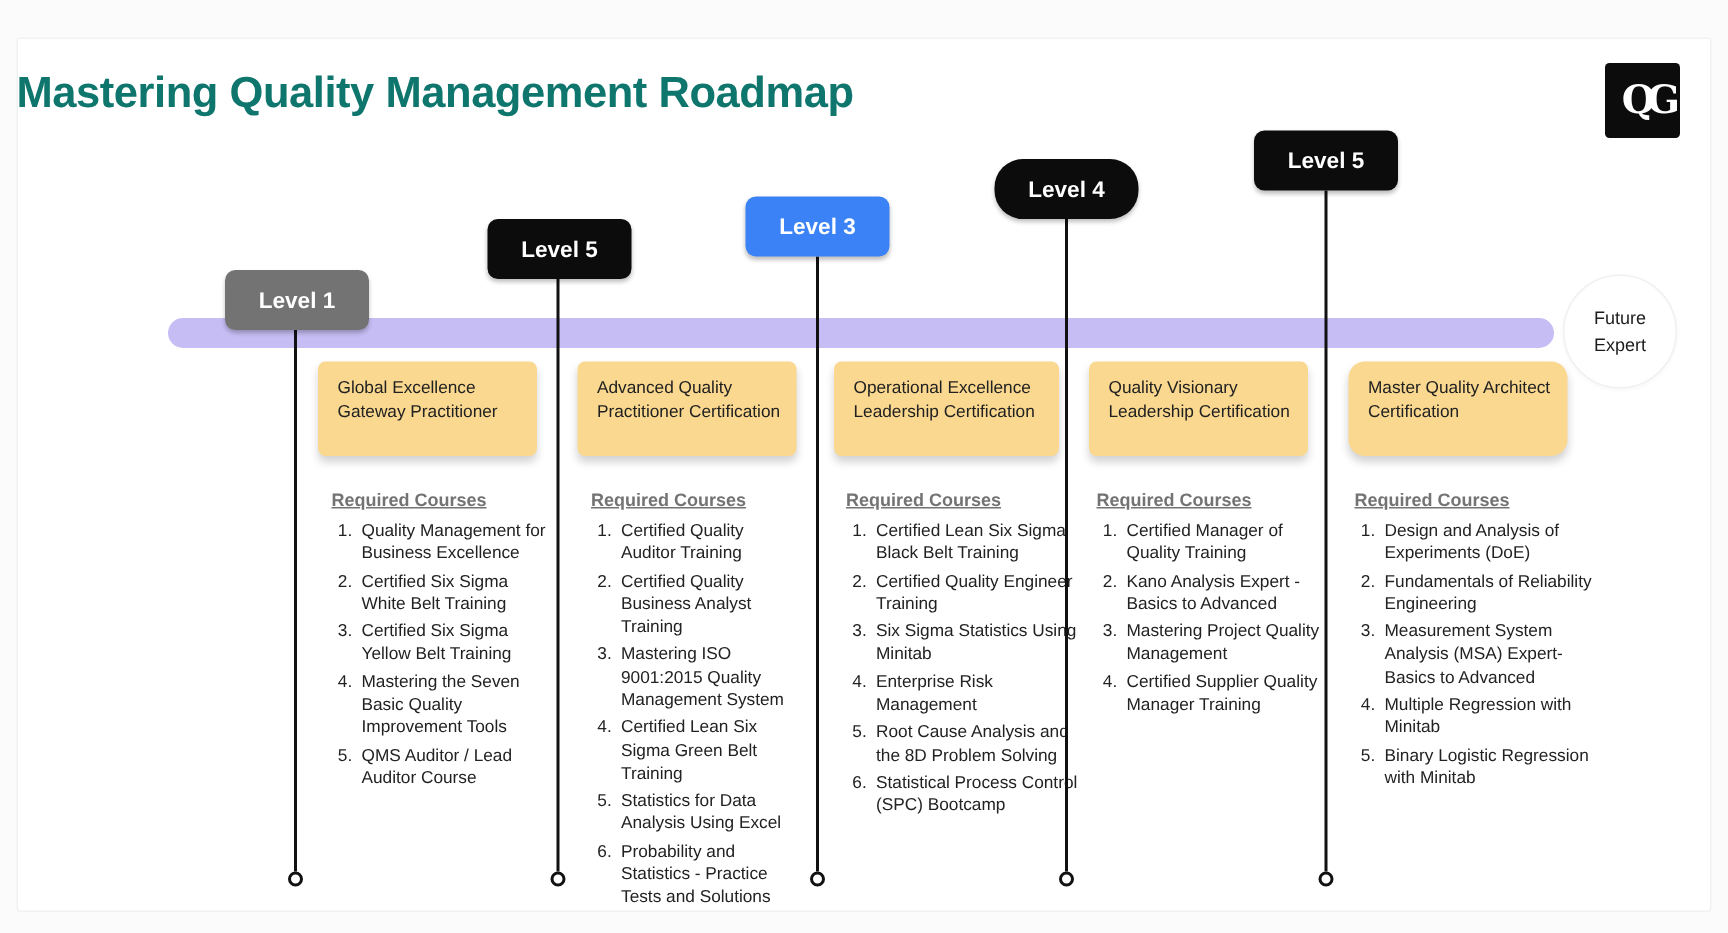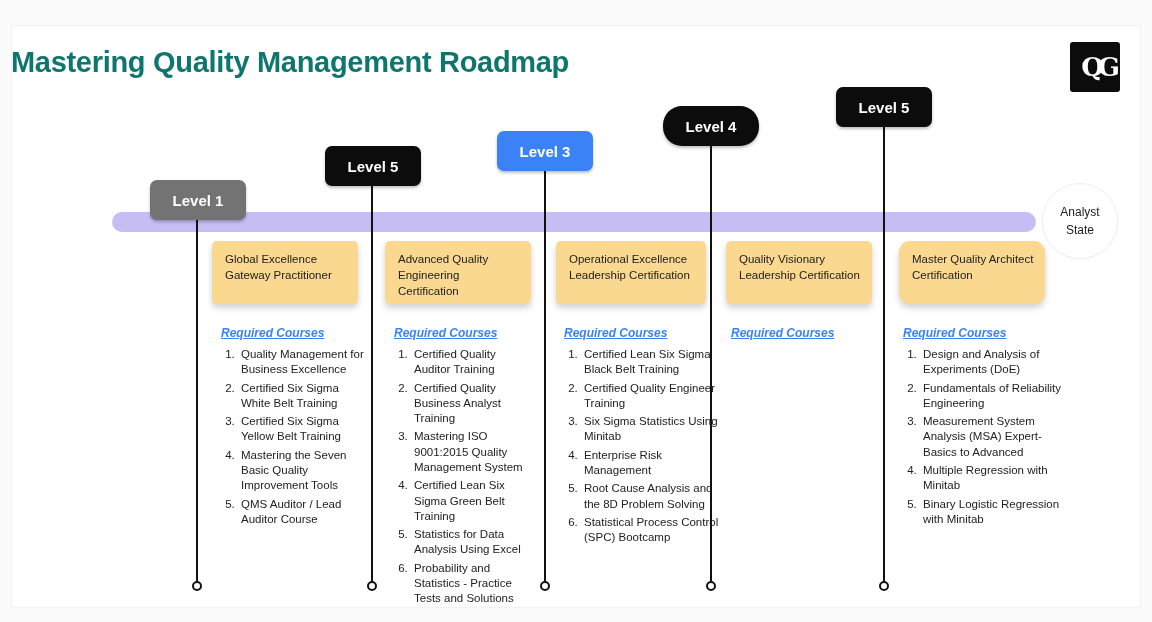--- a/index.html
+++ b/index.html
@@ -60,22 +60,22 @@
   }
   .cert-box {
     position: absolute; top: 241px; width: 146px; height: 63px;
     border-radius: 5px; background: #FAD88F;
     box-shadow: 0 4px 6px rgba(0,0,0,0.18);
     padding: 11px 10px 0 13px; z-index: 2;
     font-size: 11.5px; font-weight: 500; color: #212121; line-height: 1.38;
   }
   .course-block { position: absolute; top: 326px; z-index: 2; }
   .course-heading {
-    font-size: 12px; font-weight: 700; color: #3b82f6;
-    text-decoration: underline; margin-bottom: 7px; font-style: italic;
+    font-size: 12px; font-weight: 700; color: #737373;
+    text-decoration: underline; margin-bottom: 7px;
   }
   .course-list {
     list-style: decimal outside; padding-left: 17px;
     font-size: 11.5px; color: #222222; line-height: 1.33;
   }
   .course-list li { margin-bottom: 3px; padding-left: 3px; }
 </style>
 </head>
 <body>
 
@@ -84,21 +84,21 @@
   <div class="card"></div>
 
   <div class="title">Mastering Quality Management Roadmap</div>
 
   <div class="logo">
     <span>QG</span>
   </div>
 
   <div class="timeline-bar" style="background-color: rgb(197, 189, 244);"></div>
 
-  <div class="state-circle state-future">Analyst State</div>
+  <div class="state-circle state-future">Future Expert</div>
 
   <div class="level-group">
     <div class="level-badge" style="left: 150px; top: 180px; background-color: #737373;">Level 1</div>
     <div class="level-line" style="left:196px; top:204px; height:377px;"></div>
     <div class="level-endcap" style="left:192px; top:581px;"></div>
     <div class="cert-box" style="left: 212px; background-color: rgb(250, 216, 143);">Global Excellence Gateway Practitioner</div>
     <div class="course-block" style="left:221px; width:146px;">
       <div class="course-heading">Required Courses</div>
       <ol class="course-list">
         <li>Quality Management for Business Excellence</li>
@@ -107,21 +107,21 @@
         <li>Mastering the Seven Basic Quality Improvement Tools</li>
         <li>QMS Auditor / Lead Auditor Course</li>
       </ol>
     </div>
   </div>
 
   <div class="level-group">
     <div class="level-badge" style="left: 325px; top: 146px; background-color: rgb(12, 12, 12);">Level 5</div>
     <div class="level-line" style="left:371px; top:186px; height:395px;"></div>
     <div class="level-endcap" style="left:367px; top:581px;"></div>
-    <div class="cert-box" style="left: 385px; background-color: rgb(250, 216, 143);">Advanced Quality Engineering Certification</div>
+    <div class="cert-box" style="left: 385px; background-color: rgb(250, 216, 143);">Advanced Quality Practitioner Certification</div>
     <div class="course-block" style="left:394px; width:132px;">
       <div class="course-heading">Required Courses</div>
       <ol class="course-list">
         <li>Certified Quality Auditor Training</li>
         <li>Certified Quality Business Analyst Training</li>
         <li>Mastering ISO 9001:2015 Quality Management System</li>
         <li>Certified Lean Six Sigma Green Belt Training</li>
         <li>Statistics for Data Analysis Using Excel</li>
         <li>Probability and Statistics - Practice Tests and Solutions</li>
       </ol>
@@ -146,20 +146,26 @@
     </div>
   </div>
 
   <div class="level-group">
     <div class="level-badge" style="left: 663px; top: 106px; background-color: rgb(12, 12, 12); border-radius: 19px;">Level 4</div>
     <div class="level-line" style="left:710px; top:146px; height:435px;"></div>
     <div class="level-endcap" style="left:706px; top:581px;"></div>
     <div class="cert-box" style="left: 726px; background-color: rgb(250, 216, 143);">Quality Visionary Leadership Certification</div>
     <div class="course-block" style="left:731px; width:158px;">
       <div class="course-heading">Required Courses</div>
+      <ol class="course-list">
+        <li>Certified Manager of Quality Training</li>
+        <li>Kano Analysis Expert - Basics to Advanced</li>
+        <li>Mastering Project Quality Management</li>
+        <li>Certified Supplier Quality Manager Training</li>
+      </ol>
     </div>
   </div>
 
   <div class="level-group">
     <div class="level-badge" style="left: 836px; top: 87px; background-color: rgb(12, 12, 12);">Level 5</div>
     <div class="level-line" style="left:883px; top:127px; height:454px;"></div>
     <div class="level-endcap" style="left:879px; top:581px;"></div>
     <div class="cert-box" style="left: 899px; background-color: rgb(250, 216, 143); border-radius: 11px;">Master Quality Architect Certification</div>
     <div class="course-block" style="left:903px; width:162px;">
       <div class="course-heading">Required Courses</div>

